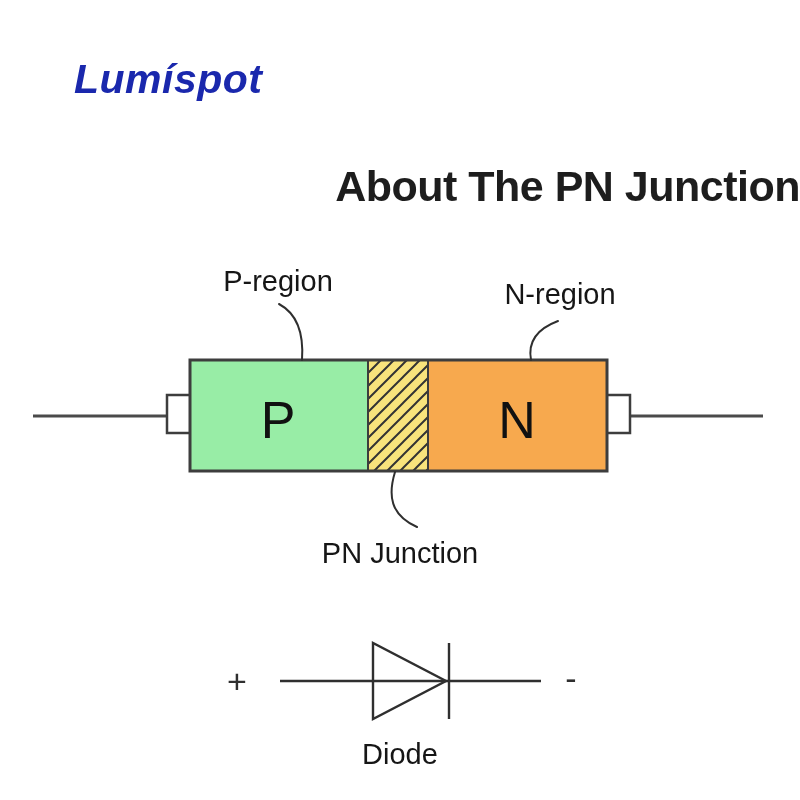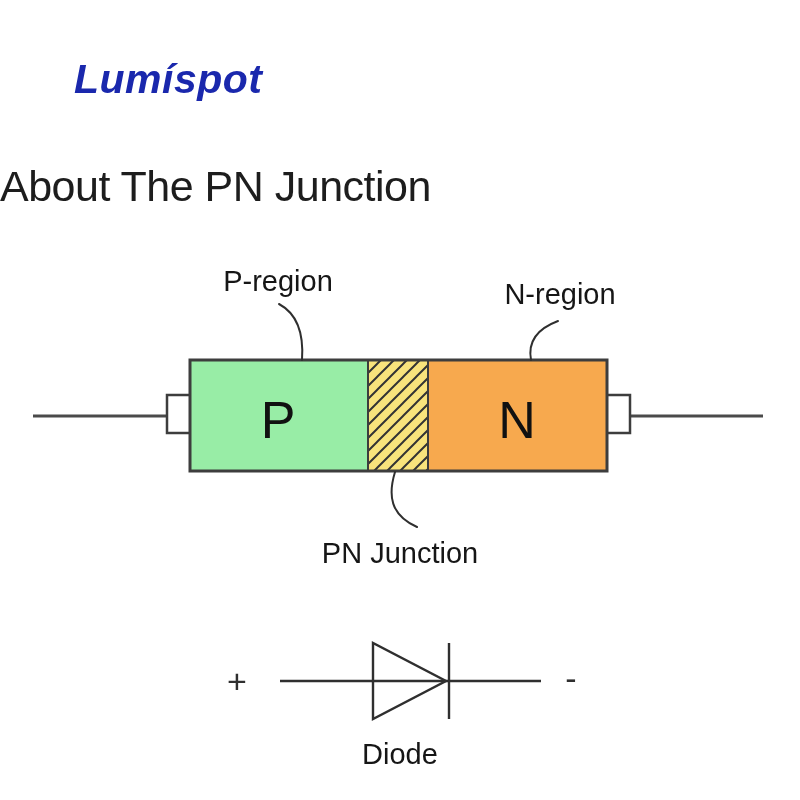--- a/index.html
+++ b/index.html
@@ -12,22 +12,22 @@
   }
   .canvas { position: absolute; inset: 0; width: 800px; height: 800px; }
   .logo {
     position: absolute; left: 74px; top: 56px;
     font-size: 41px; font-weight: bold; font-style: italic;
     color: #1a28ad; letter-spacing: 0.5px;
     white-space: nowrap;
   }
   .page-title {
     position: absolute; top: 162px; left: 0; width: 800px;
-    text-align: left;
-    font-size: 43px; font-weight: normal; color: #1d1d1d;
+    text-align: right;
+    font-size: 43px; font-weight: bold; color: #1d1d1d;
     letter-spacing: -0.5px;
   }
   svg.diagram { position: absolute; left: 0; top: 0; }
   .wire    { stroke: #4a4a4a; stroke-width: 3; }
   .lead    { fill: #ffffff; stroke: #3d3d3d; stroke-width: 2.5; }
   .outline { fill: none; stroke: #3d3d3d; stroke-width: 3; }
   .divider { stroke: #3d3d3d; stroke-width: 2; }
   .leader  { fill: none; stroke: #2f2f2f; stroke-width: 2; stroke-linecap: round; }
   .region-letter {
     font-family: "Liberation Sans", sans-serif;

